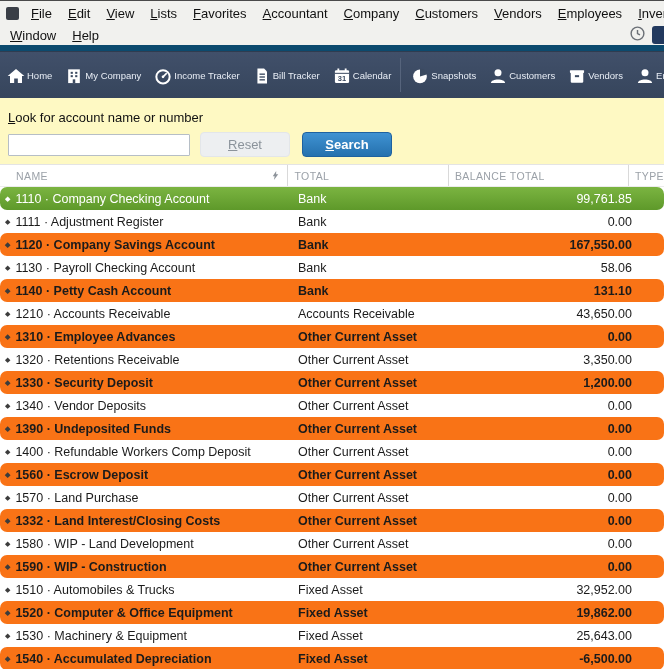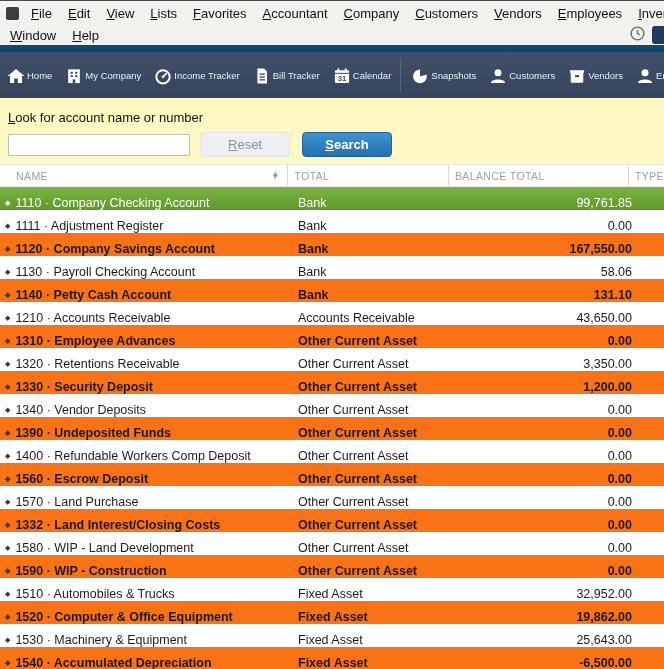--- a/index.html
+++ b/index.html
@@ -93,21 +93,21 @@
     color: #9ba1a8; font-size: 10.5px; letter-spacing: .4px; background: #fff;
   }
   .thead > div { display: flex; align-items: center; }
   .c-name { width: 268px; padding-left: 16px; }
   .c-bolt { width: 24px; justify-content: center; display: flex; align-items: center; }
   .c-type { width: 163px; padding-left: 6px; }
   .c-bal  { width: 183px; padding-left: 6px; }
   .c-att  { flex: 1; padding-left: 6px; }
   .thead .c-type, .thead .c-bal, .thead .c-att { border-left: 1px solid #d9d9d9; }
 
-  .trow { height: 23px; display: flex; align-items: flex-end; font-size: 12.5px; color: #1b1b1b; background: #fff; cursor: default; }
+  .trow { height: 23px; display: flex; align-items: center; font-size: 12.5px; color: #1b1b1b; background: #fff; cursor: default; border-radius: 7px; }
   .trow > div { display: flex; align-items: center; overflow: hidden; white-space: nowrap; }
   .trow .c-name { padding-left: 5px; }
   .trow .c-bal { justify-content: flex-end; padding-right: 6px; padding-left: 0; }
   .trow.alt { background: #f97316; font-weight: bold; }
   .trow.sel {
     background: linear-gradient(#7bb441, #5e992a);
     color: #fff;
   }
   .diamond { font-size: 7px; color: #3c3c3c; margin-right: 5px; flex: 0 0 auto; }
   .trow.sel .diamond { color: #fff; }

